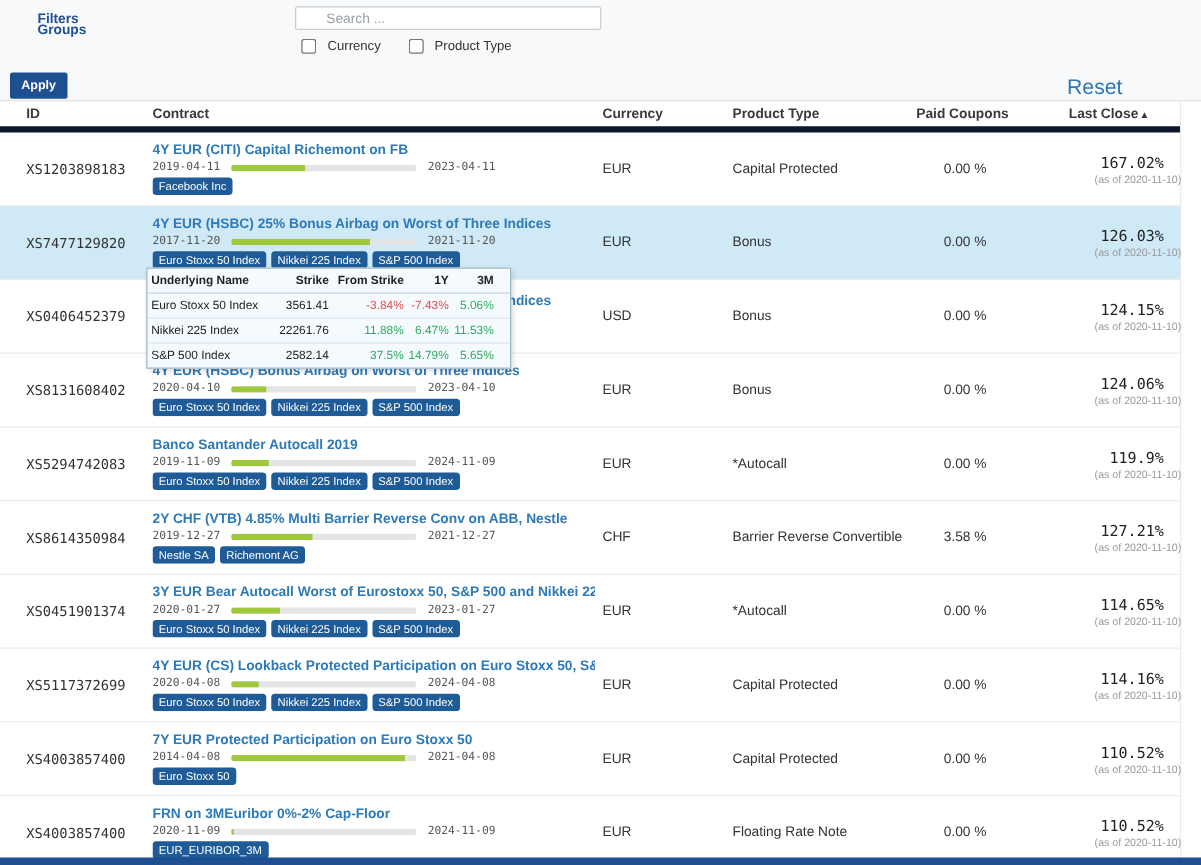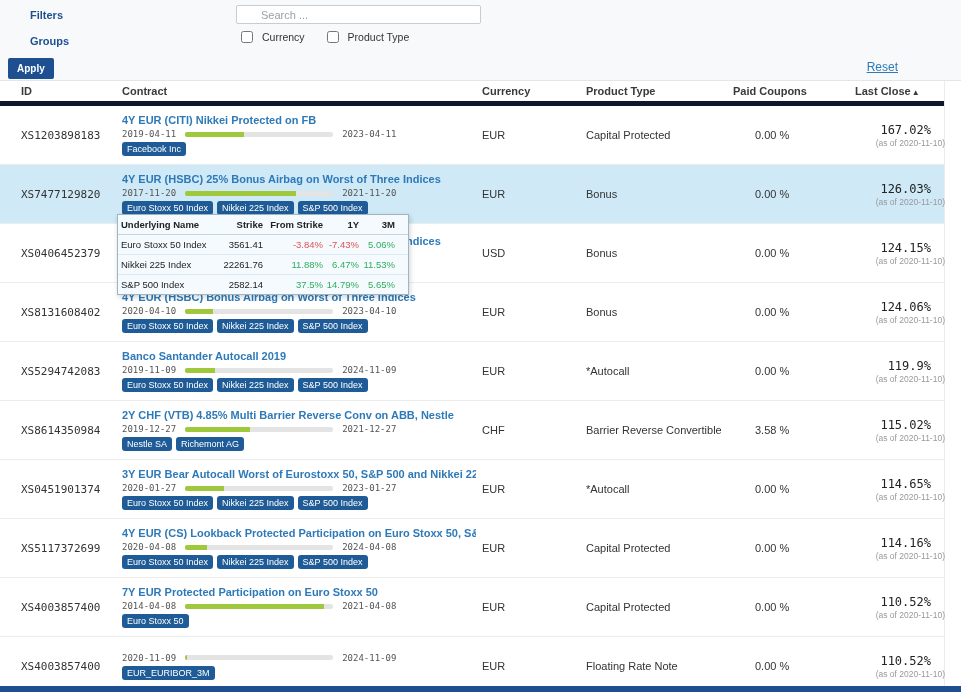--- a/index.html
+++ b/index.html
@@ -13,36 +13,36 @@
   }
   *{box-sizing:border-box;}
   html,body{margin:0;padding:0;}
   body{
     width:961px;height:692px;position:relative;overflow:hidden;
     background:#ffffff;font-family:"Liberation Sans",sans-serif;color:#333;
   }
   
   .filter-panel{position:relative;height:81px;background:#f8f9fa;border-bottom:1px solid #e3e5e8;}
   .filters-label{position:absolute;left:30px;top:9px;font-size:11px;font-weight:bold;color:var(--accent-blue);}
-  .groups-label{position:absolute;left:30px;top:35px;font-size:11px;font-weight:bold;color:var(--accent-blue);}
+  .groups-label{position:absolute;left:30px;top:18px;font-size:11px;font-weight:bold;color:var(--accent-blue);}
   .search-input{
     position:absolute;left:236px;top:5px;width:245px;height:19px;
     border:1px solid #c9cdd1;border-radius:2px;font-size:11px;padding:0 24px;color:#333;background:#fff;
     font-family:"Liberation Sans",sans-serif;
   }
   .search-input::placeholder{color:#9aa0a6;}
   .group-checks{position:absolute;left:241px;top:31px;display:flex;gap:22px;align-items:center;}
   .check-item{display:flex;align-items:center;gap:9px;font-size:10.5px;color:#333;cursor:pointer;}
   .check-item input{width:12px;height:12px;margin:0;}
   .apply-button{
     position:absolute;left:8px;top:58px;background:var(--accent-blue);color:#fff;border:none;
     font-size:10px;font-weight:bold;padding:5px 9px;border-radius:2px;cursor:pointer;
     font-family:"Liberation Sans",sans-serif;
   }
-  .reset-link{position:absolute;right:63px;top:60px;font-size:12px;color:var(--link-blue);text-decoration:underline;cursor:pointer;}
+  .reset-link{position:absolute;right:63px;top:60px;font-size:17px;color:var(--link-blue);cursor:pointer;}
   
   .table-wrap{width:945px;border-right:1px solid #ececec;background:#fff;}
   .thead,.trow{
     display:grid;
     grid-template-columns:101px 360px 104px 147px 122px 90px;
     padding-left:21px;
   }
   .thead{height:25px;align-items:center;font-size:11px;font-weight:bold;color:#3a3a3a;border-bottom:5px solid #0f172a;}
   .th-lastclose{text-align:left;}
   .sort-arrow{font-size:8px;margin-left:1px;}
@@ -107,21 +107,21 @@
     <div>Product Type</div>
     <div>Paid Coupons</div>
     <div class="th-lastclose">
       <span>Last Close</span><span class="sort-arrow">▲</span>
     </div>
   </div>
   <div>
   <div class="trow">
     <div class="c-id mono">XS1203898183</div>
     <div class="c-contract">
-      <div class="title">4Y EUR (CITI) Nikkei Protected on FB</div>
+      <div class="title">4Y EUR (CITI) Capital Richemont on FB</div>
       <div class="dates">
         <span>2019-04-11</span>
         <span class="track">
               <span class="fill" style="width: 40%;"></span>
             </span>
         <span>2023-04-11</span>
       </div>
       <div class="tags">
             <span class="tag">Facebook Inc</span>
           </div>
@@ -252,21 +252,21 @@
       </div>
       <div class="tags">
             <span class="tag">Nestle SA</span>
             <span class="tag">Richemont AG</span>
           </div>
     </div>
     <div class="c-cur">CHF</div>
     <div class="c-pt">Barrier Reverse Convertible</div>
     <div class="c-pc">3.58 %</div>
     <div class="c-lc">
-      <div class="lc-val mono">115.02%</div>
+      <div class="lc-val mono">127.21%</div>
       <div class="lc-asof">(as of 2020-11-10)</div>
     </div>
   </div>
 
   <div class="trow">
     <div class="c-id mono">XS0451901374</div>
     <div class="c-contract">
       <div class="title">3Y EUR Bear Autocall Worst of Eurostoxx 50, S&amp;P 500 and Nikkei 225</div>
       <div class="dates">
         <span>2020-01-27</span>
@@ -336,20 +336,21 @@
     <div class="c-pc">0.00 %</div>
     <div class="c-lc">
       <div class="lc-val mono">110.52%</div>
       <div class="lc-asof">(as of 2020-11-10)</div>
     </div>
   </div>
 
   <div class="trow">
     <div class="c-id mono">XS4003857400</div>
     <div class="c-contract">
+      <div class="title">FRN on 3MEuribor 0%-2% Cap-Floor</div>
       <div class="dates">
         <span>2020-11-09</span>
         <span class="track">
               <span class="fill" style="width: 1%;"></span>
             </span>
         <span>2024-11-09</span>
       </div>
       <div class="tags">
             <span class="tag">EUR_EURIBOR_3M</span>
           </div>

